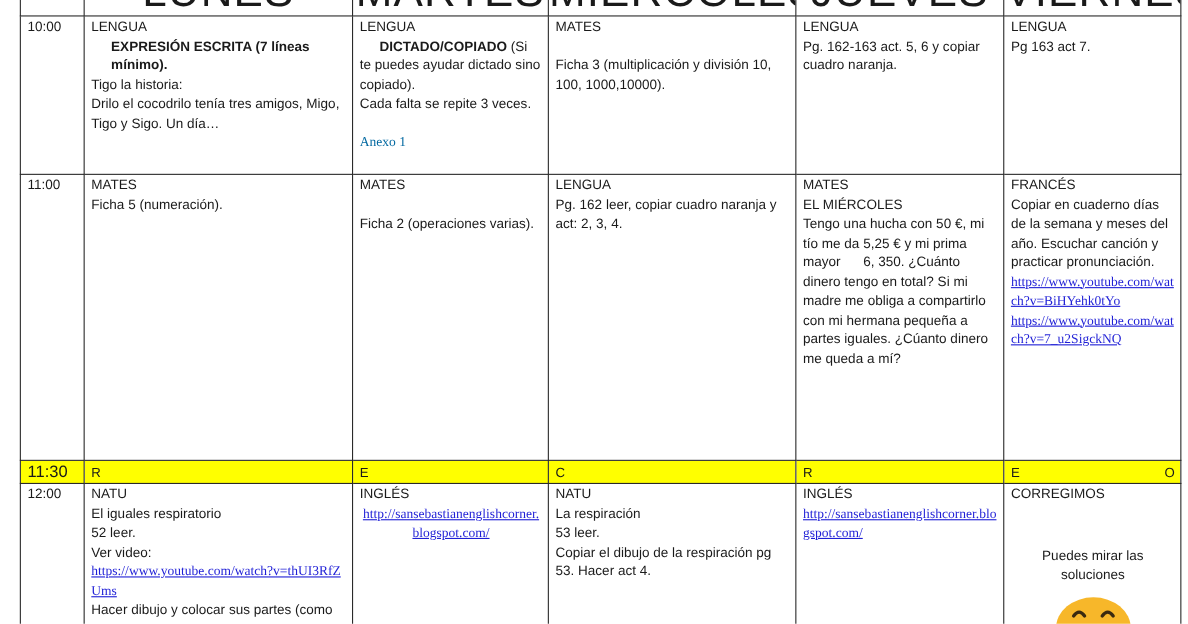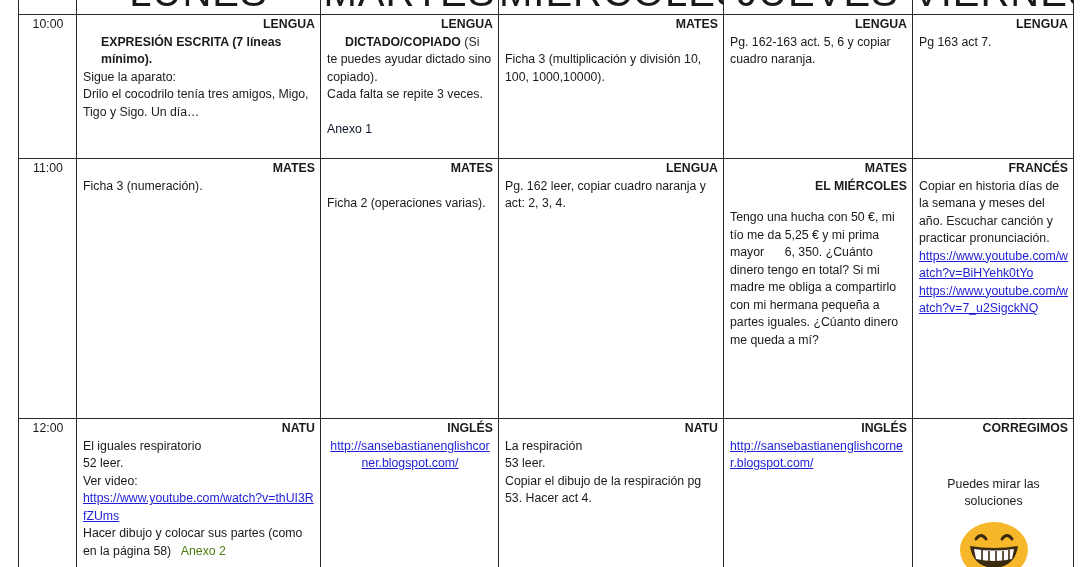--- a/index.html
+++ b/index.html
@@ -39,37 +39,36 @@
       font-size: 40px;
       font-weight: normal;
       text-align: center;
       vertical-align: bottom;
       line-height: 44px;
       letter-spacing: 1px;
       padding: 0;
     }
     td.time {
       vertical-align: middle;
-      text-align: center;
       font-size: 17px;
       padding: 0;
     }
     tr.r1000 td { height: 144px; }
     tr.r1100 td { height: 260px; }
     tr.r1130 td { height: 21px; background: #ffff00; font-size: 12px; line-height: 18px; vertical-align: middle; }
     tr.r1130 td.time { font-size: 15px; }
     tr.r1200 td { height: 153px; }
     tr.rnext td { height: 30px; }
 
-    .subj { font-weight: bold; text-align: right; display: block; }
+    .subj { font-weight: normal; text-align: left; display: block; }
     .b { font-weight: bold; margin-left: 18px; }
     .line { display: block; }
     .center { text-align: center; }
-    a.link { color: #1f1fd6; text-decoration: underline; word-break: break-all; }
-    .anexo-red { color: #0f172a; }
+    a.link { color: #1f1fd6; text-decoration: underline; word-break: break-all; font-family: Liberation Serif, serif; }
+    .anexo-red { color: #0369a1; font-family: Liberation Serif, serif; }
     .anexo-orange { color: #4d7c0f; }
     .gap { display: block; height: 17.5px; }
     .gap-half { display: block; height: 8px; }
     .split { display: flex; justify-content: space-between; }
     .emoji {
       display: block; margin: 8px auto 0; width: 72px; height: 60px;
     }
   </style>
 </head>
 <body>
@@ -93,21 +92,21 @@
     <th>MIÉRCOLES</th>
     <th>JUEVES</th>
     <th>VIERNES</th>
   </tr>
 
   <tr class="r1000">
     <td class="time">10:00</td>
     <td>
       <span class="subj">LENGUA</span>
       <span class="line b">EXPRESIÓN ESCRITA (7 líneas mínimo).</span>
-      <span class="line">Sigue la aparato:</span>
+      <span class="line">Tigo la historia:</span>
       <span class="line">Drilo el cocodrilo tenía tres amigos, Migo, Tigo y Sigo. Un día…</span>
     </td>
     <td>
       <span class="subj">LENGUA</span>
       <span class="line"><span class="b">DICTADO/COPIADO</span><span> (Si te puedes ayudar dictado sino copiado).</span></span>
       <span class="line">Cada falta se repite 3 veces.</span>
       <span class="gap"></span>
       <span class="line anexo-red">Anexo 1</span>
     </td>
     <td>
@@ -122,44 +121,57 @@
     <td>
       <span class="subj">LENGUA</span>
       <span class="line">Pg 163 act 7.</span>
     </td>
   </tr>
 
   <tr class="r1100">
     <td class="time">11:00</td>
     <td>
       <span class="subj">MATES</span>
-      <span class="line">Ficha 3 (numeración).</span>
+      <span class="line">Ficha 5 (numeración).</span>
     </td>
     <td>
       <span class="subj">MATES</span>
       <span class="gap"></span>
       <span class="line">Ficha 2 (operaciones varias).</span>
     </td>
     <td>
       <span class="subj">LENGUA</span>
       <span class="line">Pg. 162 leer, copiar cuadro naranja y act: 2, 3, 4.</span>
     </td>
     <td>
       <span class="subj">MATES</span>
       <span class="subj">EL MIÉRCOLES</span>
-      <span class="line" style="white-space: pre-wrap; margin-top: 14px;">Tengo una hucha con 50 €, mi tío me da 5,25 € y mi prima mayor      6, 350. ¿Cuánto dinero tengo en total? Si mi madre me obliga a compartirlo con mi hermana pequeña a partes iguales. ¿Cúanto dinero me queda a mí?</span>
+      <span class="line" style="white-space: pre-wrap;">Tengo una hucha con 50 €, mi tío me da 5,25 € y mi prima mayor      6, 350. ¿Cuánto dinero tengo en total? Si mi madre me obliga a compartirlo con mi hermana pequeña a partes iguales. ¿Cúanto dinero me queda a mí?</span>
     </td>
     <td>
       <span class="subj">FRANCÉS</span>
-      <span class="line">Copiar en historia días de la semana y meses del año. Escuchar canción y practicar pronunciación.</span>
+      <span class="line">Copiar en cuaderno días de la semana y meses del año. Escuchar canción y practicar pronunciación.</span>
       <a class="line link">https://www.youtube.com/watch?v=BiHYehk0tYo</a>
       <a class="line link">https://www.youtube.com/watch?v=7_u2SigckNQ</a>
     </td>
   </tr>
 
+  <tr class="r1130">
+    <td class="time">11:30</td>
+    <td>R</td>
+    <td>E</td>
+    <td>C</td>
+    <td>R</td>
+    <td>
+      <div class="split">
+        <span>E</span>
+        <span>O</span>
+      </div>
+    </td>
+  </tr>
 
   <tr class="r1200">
     <td class="time">12:00</td>
     <td>
       <span class="subj">NATU</span>
       <span class="line">El iguales respiratorio</span>
       <span class="line">52 leer.</span>
       <span class="line">Ver video:</span>
       <a class="line link">https://www.youtube.com/watch?v=thUI3RfZUms</a>
       <span class="line"><span>Hacer dibujo y colocar sus partes (como en la página 58)</span>&nbsp;&nbsp; <span class="anexo-orange">Anexo 2</span></span>

